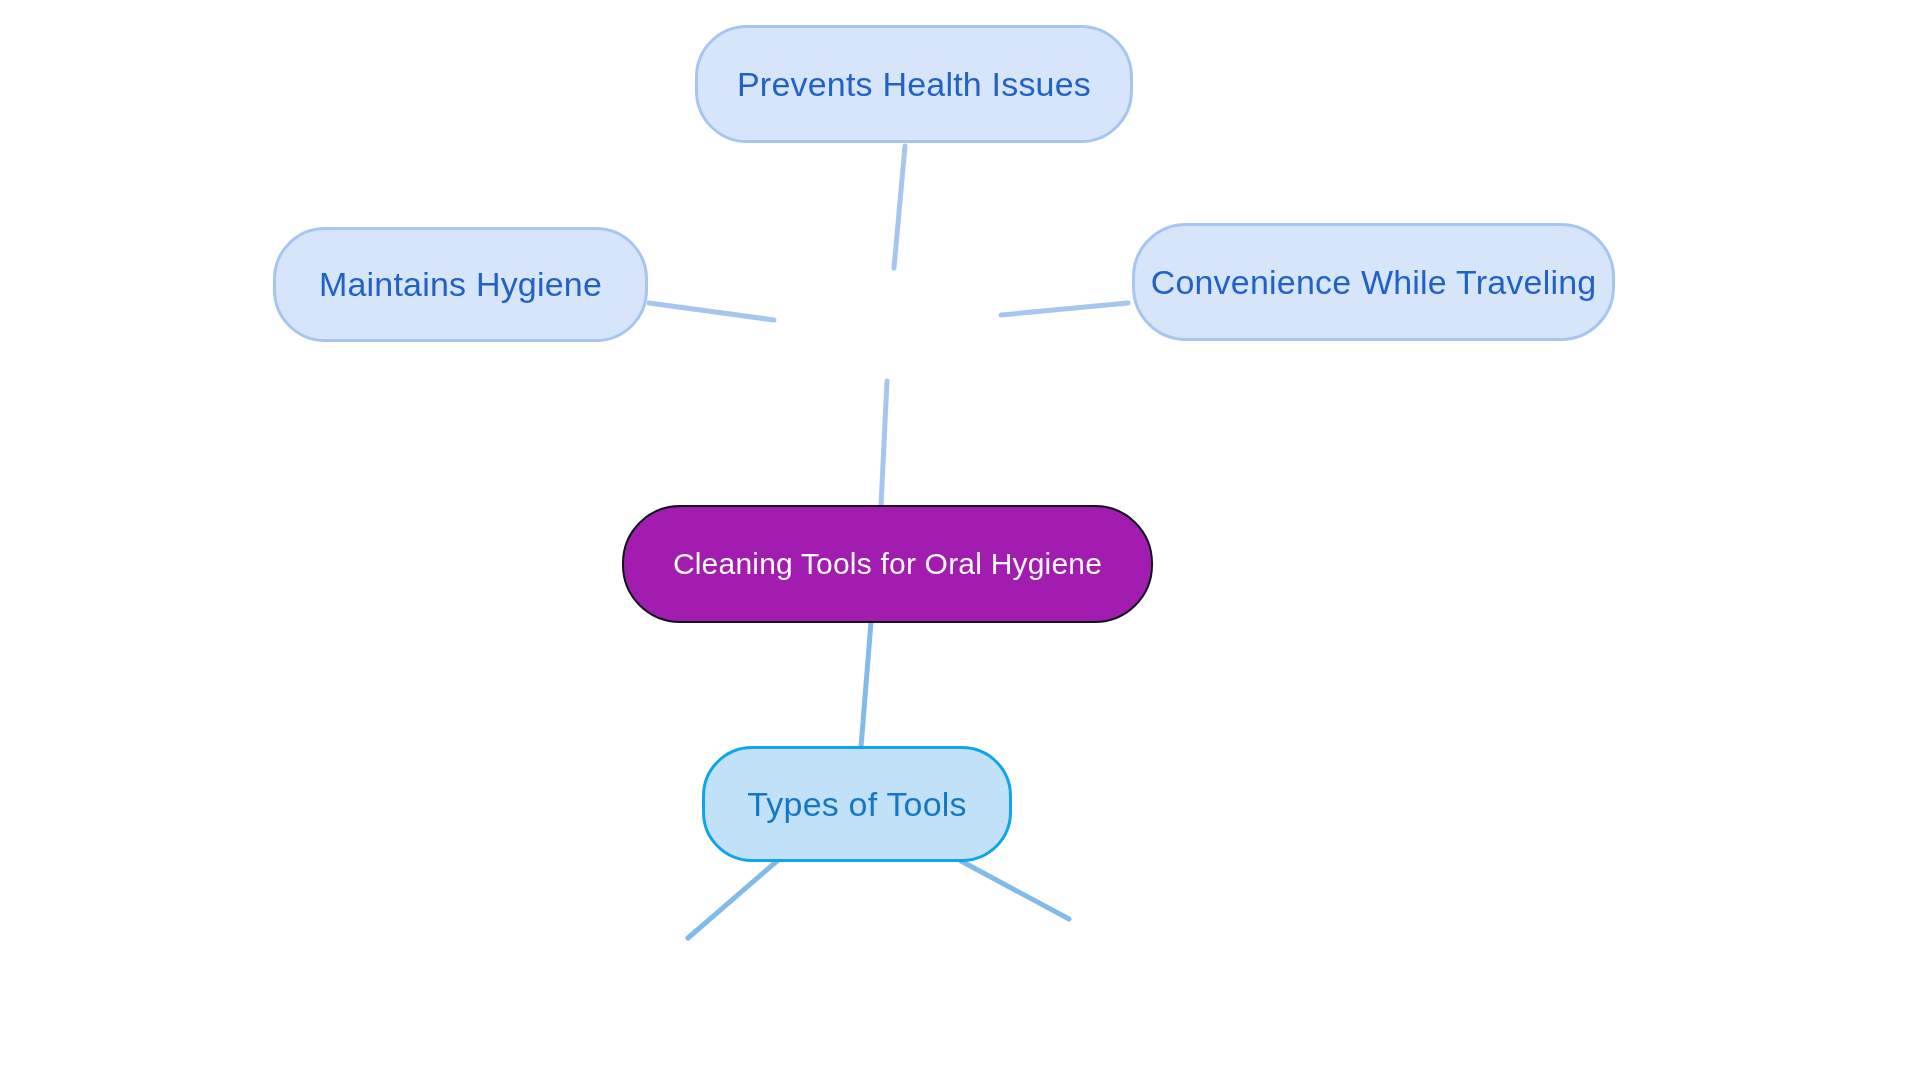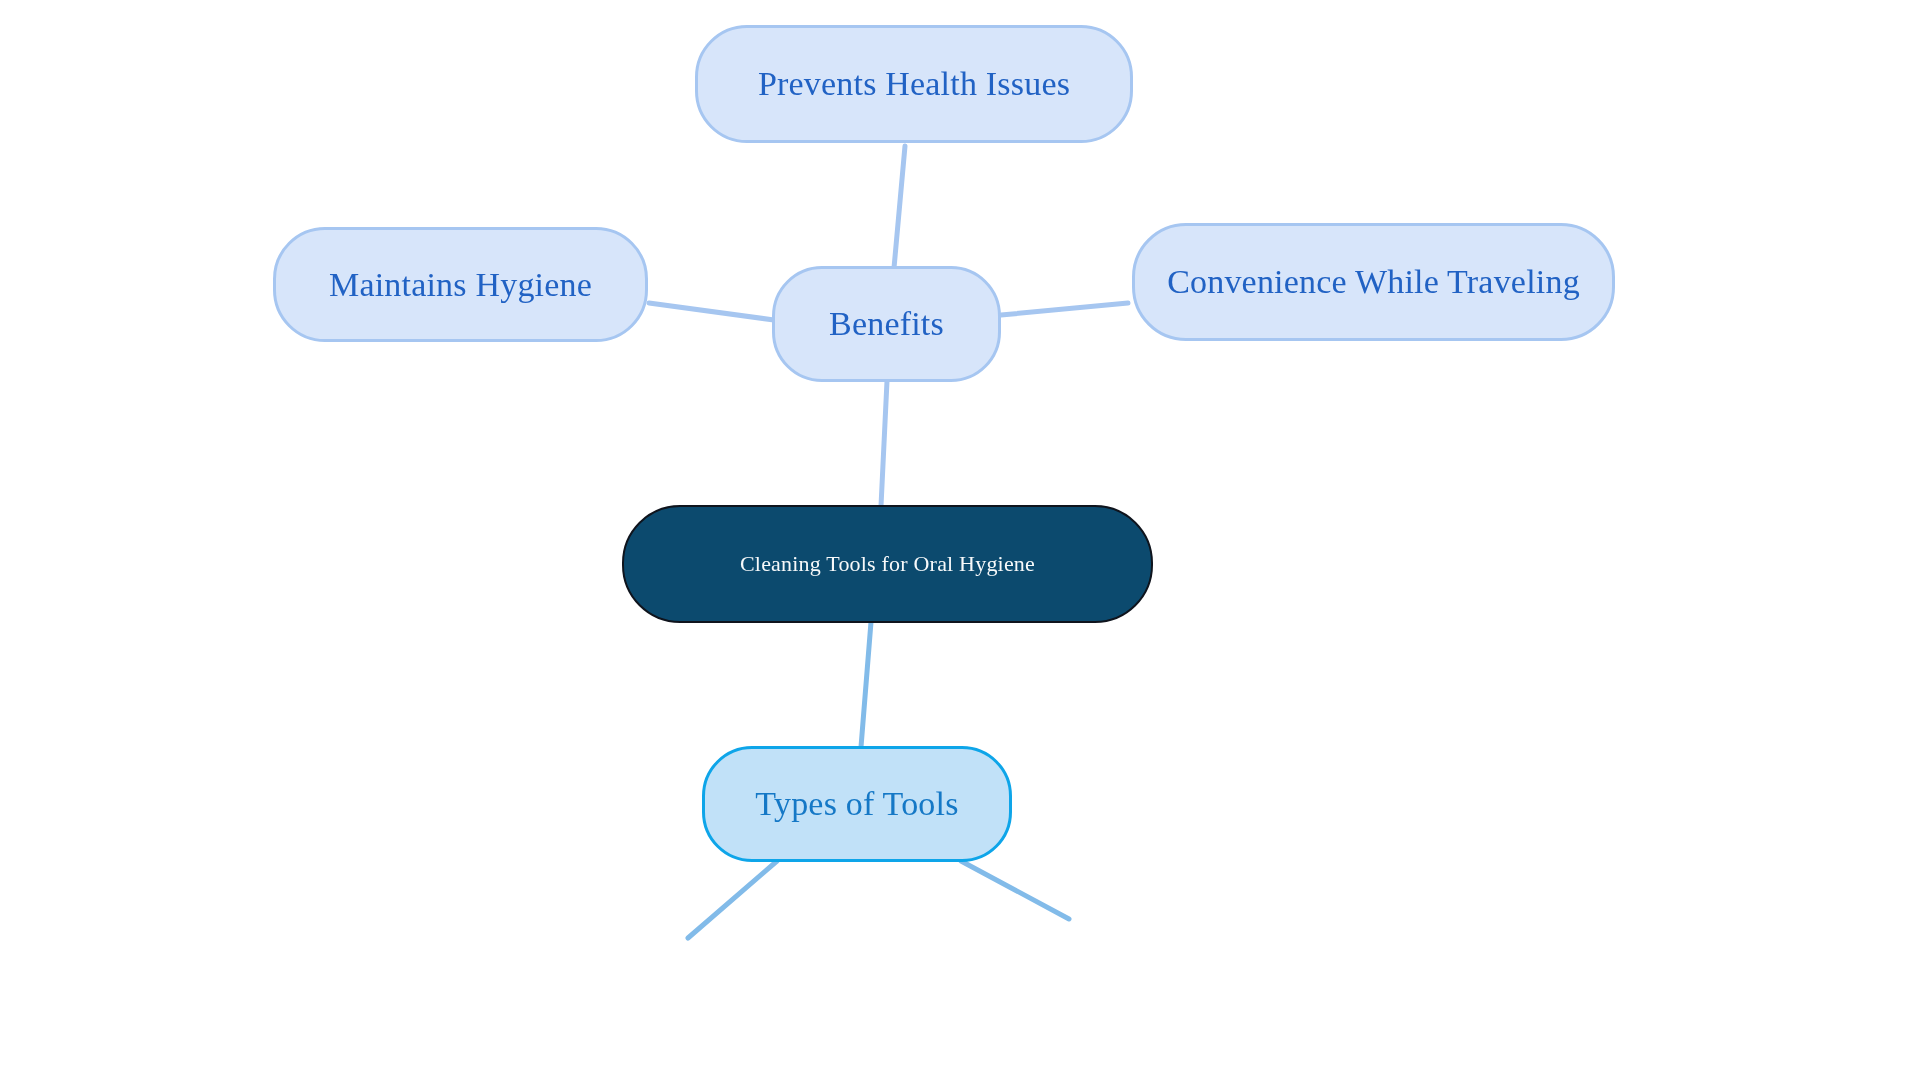--- a/index.html
+++ b/index.html
@@ -23,29 +23,28 @@
   .node {
     position: absolute;
     display: flex;
     align-items: center;
     justify-content: center;
     box-sizing: border-box;
     text-align: right;
     white-space: nowrap;
     letter-spacing: 0.2px;
     cursor: default;
-    font-family: Liberation Serif, serif;
   }
   .node-root {
     left: 622px; top: 505px; width: 531px; height: 118px;
-    background: #0c4a6e;
+    background: #a21caf;
     border: 2px solid #0f141d;
     border-radius: 58px;
     color: #f7f9fa;
-    font-size: 22px;
+    font-size: 30px;
     font-weight: 400;
   }
   .branch-benefits {
     background: #d7e5fa;
     border: 3px solid #a6c6f1;
     color: #2162c4;
     font-size: 34px;
     font-weight: 500;
   }
   .branch-types {
@@ -73,21 +72,20 @@
     <line x1="649" y1="303" x2="774" y2="320" stroke="#a6c6f0" stroke-width="5" stroke-linecap="round"></line>
     <line x1="1001" y1="315" x2="1128" y2="303" stroke="#a6c6f0" stroke-width="5" stroke-linecap="round"></line>
     <line x1="887" y1="381" x2="881" y2="506" stroke="#a6c6f0" stroke-width="5" stroke-linecap="round"></line>
     <line x1="871" y1="622" x2="861" y2="747" stroke="#82bbe9" stroke-width="5" stroke-linecap="round"></line>
     <line x1="777" y1="861" x2="688" y2="938" stroke="#82bbe9" stroke-width="5" stroke-linecap="round"></line>
     <line x1="961" y1="861" x2="1069" y2="919" stroke="#82bbe9" stroke-width="5" stroke-linecap="round"></line>
   </svg>
 
   <div class="node node-root">Cleaning Tools for Oral Hygiene</div>
 
-  <div class="node branch-benefits node-benefits">Benefits</div>
 
   <div class="node branch-benefits node-prevents">Prevents Health Issues</div>
 
   <div class="node branch-benefits node-convenience">Convenience While Traveling</div>
 
   <div class="node branch-benefits node-maintains">Maintains Hygiene</div>
 
   <div class="node branch-types node-types">Types of Tools</div>
 
 

